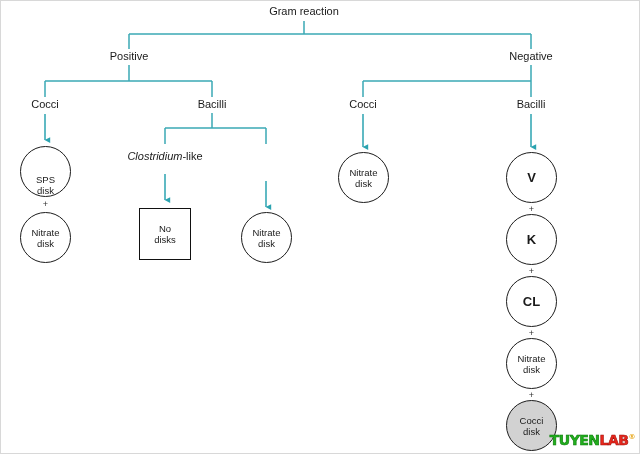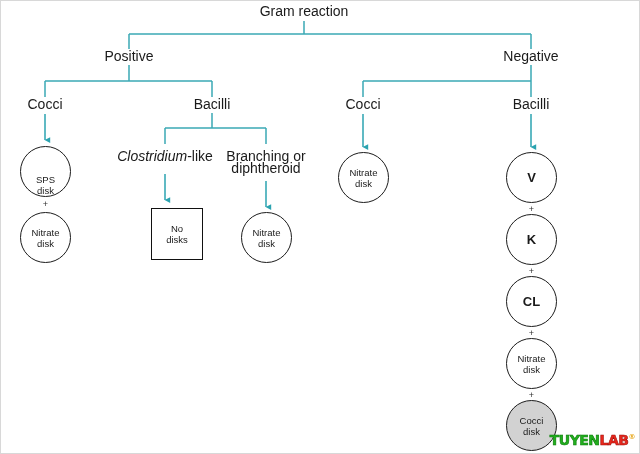--- a/index.html
+++ b/index.html
@@ -20,21 +20,21 @@
   }
   #svg-layer {
     position: absolute;
     left: 0;
     top: 0;
     width: 640px;
     height: 454px;
   }
   .node-label {
     position: absolute;
-    font-size: 14px;
+    font-size: 11px;
     line-height: 11.5px;
     text-align: center;
     white-space: nowrap;
     color: #1a1a1a;
   }
   .node-label.wrap {
     white-space: normal;
   }
   .ital {
     font-style: italic;
@@ -170,42 +170,38 @@
   <div class="node-label" style="left:9px; top:98px; width:70px;">Cocci</div>
 
   <div class="node-label" style="left:176px; top:98px; width:70px;">Bacilli</div>
 
   <div class="node-label" style="left:327px; top:98px; width:70px;">Cocci</div>
 
   <div class="node-label" style="left:495px; top:98px; width:70px;">Bacilli</div>
 
   <div class="node-label" style="left:104px; top:150px; width:120px;"><span class="ital">Clostridium</span><span>-like</span></div>
 
-  <div class="node-label wrap" style="left:217px; top:150px; width:96px;">
-      <span class="disk-line1">Branching or</span>
-      <span class="disk-line2">diphtheroid</span>
-    </div>
 
   <div class="disk" style="left:19px; top:145px; width:51px; height:51px;align-items:flex-end;">
     <span>
       <span class="disk-line1">SPS</span>
       <span class="disk-line2">disk</span>
     </span>
   </div>
 
   <div class="plus" style="left:19px; top:199px; width:51px;">+</div>
 
   <div class="disk" style="left:19px; top:211px; width:51px; height:51px;">
     <span>
       <span class="disk-line1">Nitrate</span>
       <span class="disk-line2">disk</span>
     </span>
   </div>
 
-  <div class="box" style="left:138px; top:207px; width:52px; height:52px;margin-left:12px;">
+  <div class="box" style="left:138px; top:207px; width:52px; height:52px;">
     <span>
       <span class="disk-line1">No</span>
       <span class="disk-line2">disks</span>
     </span>
   </div>
 
   <div class="disk" style="left:240px; top:211px; width:51px; height:51px;">
     <span>
       <span class="disk-line1">Nitrate</span>
       <span class="disk-line2">disk</span>

